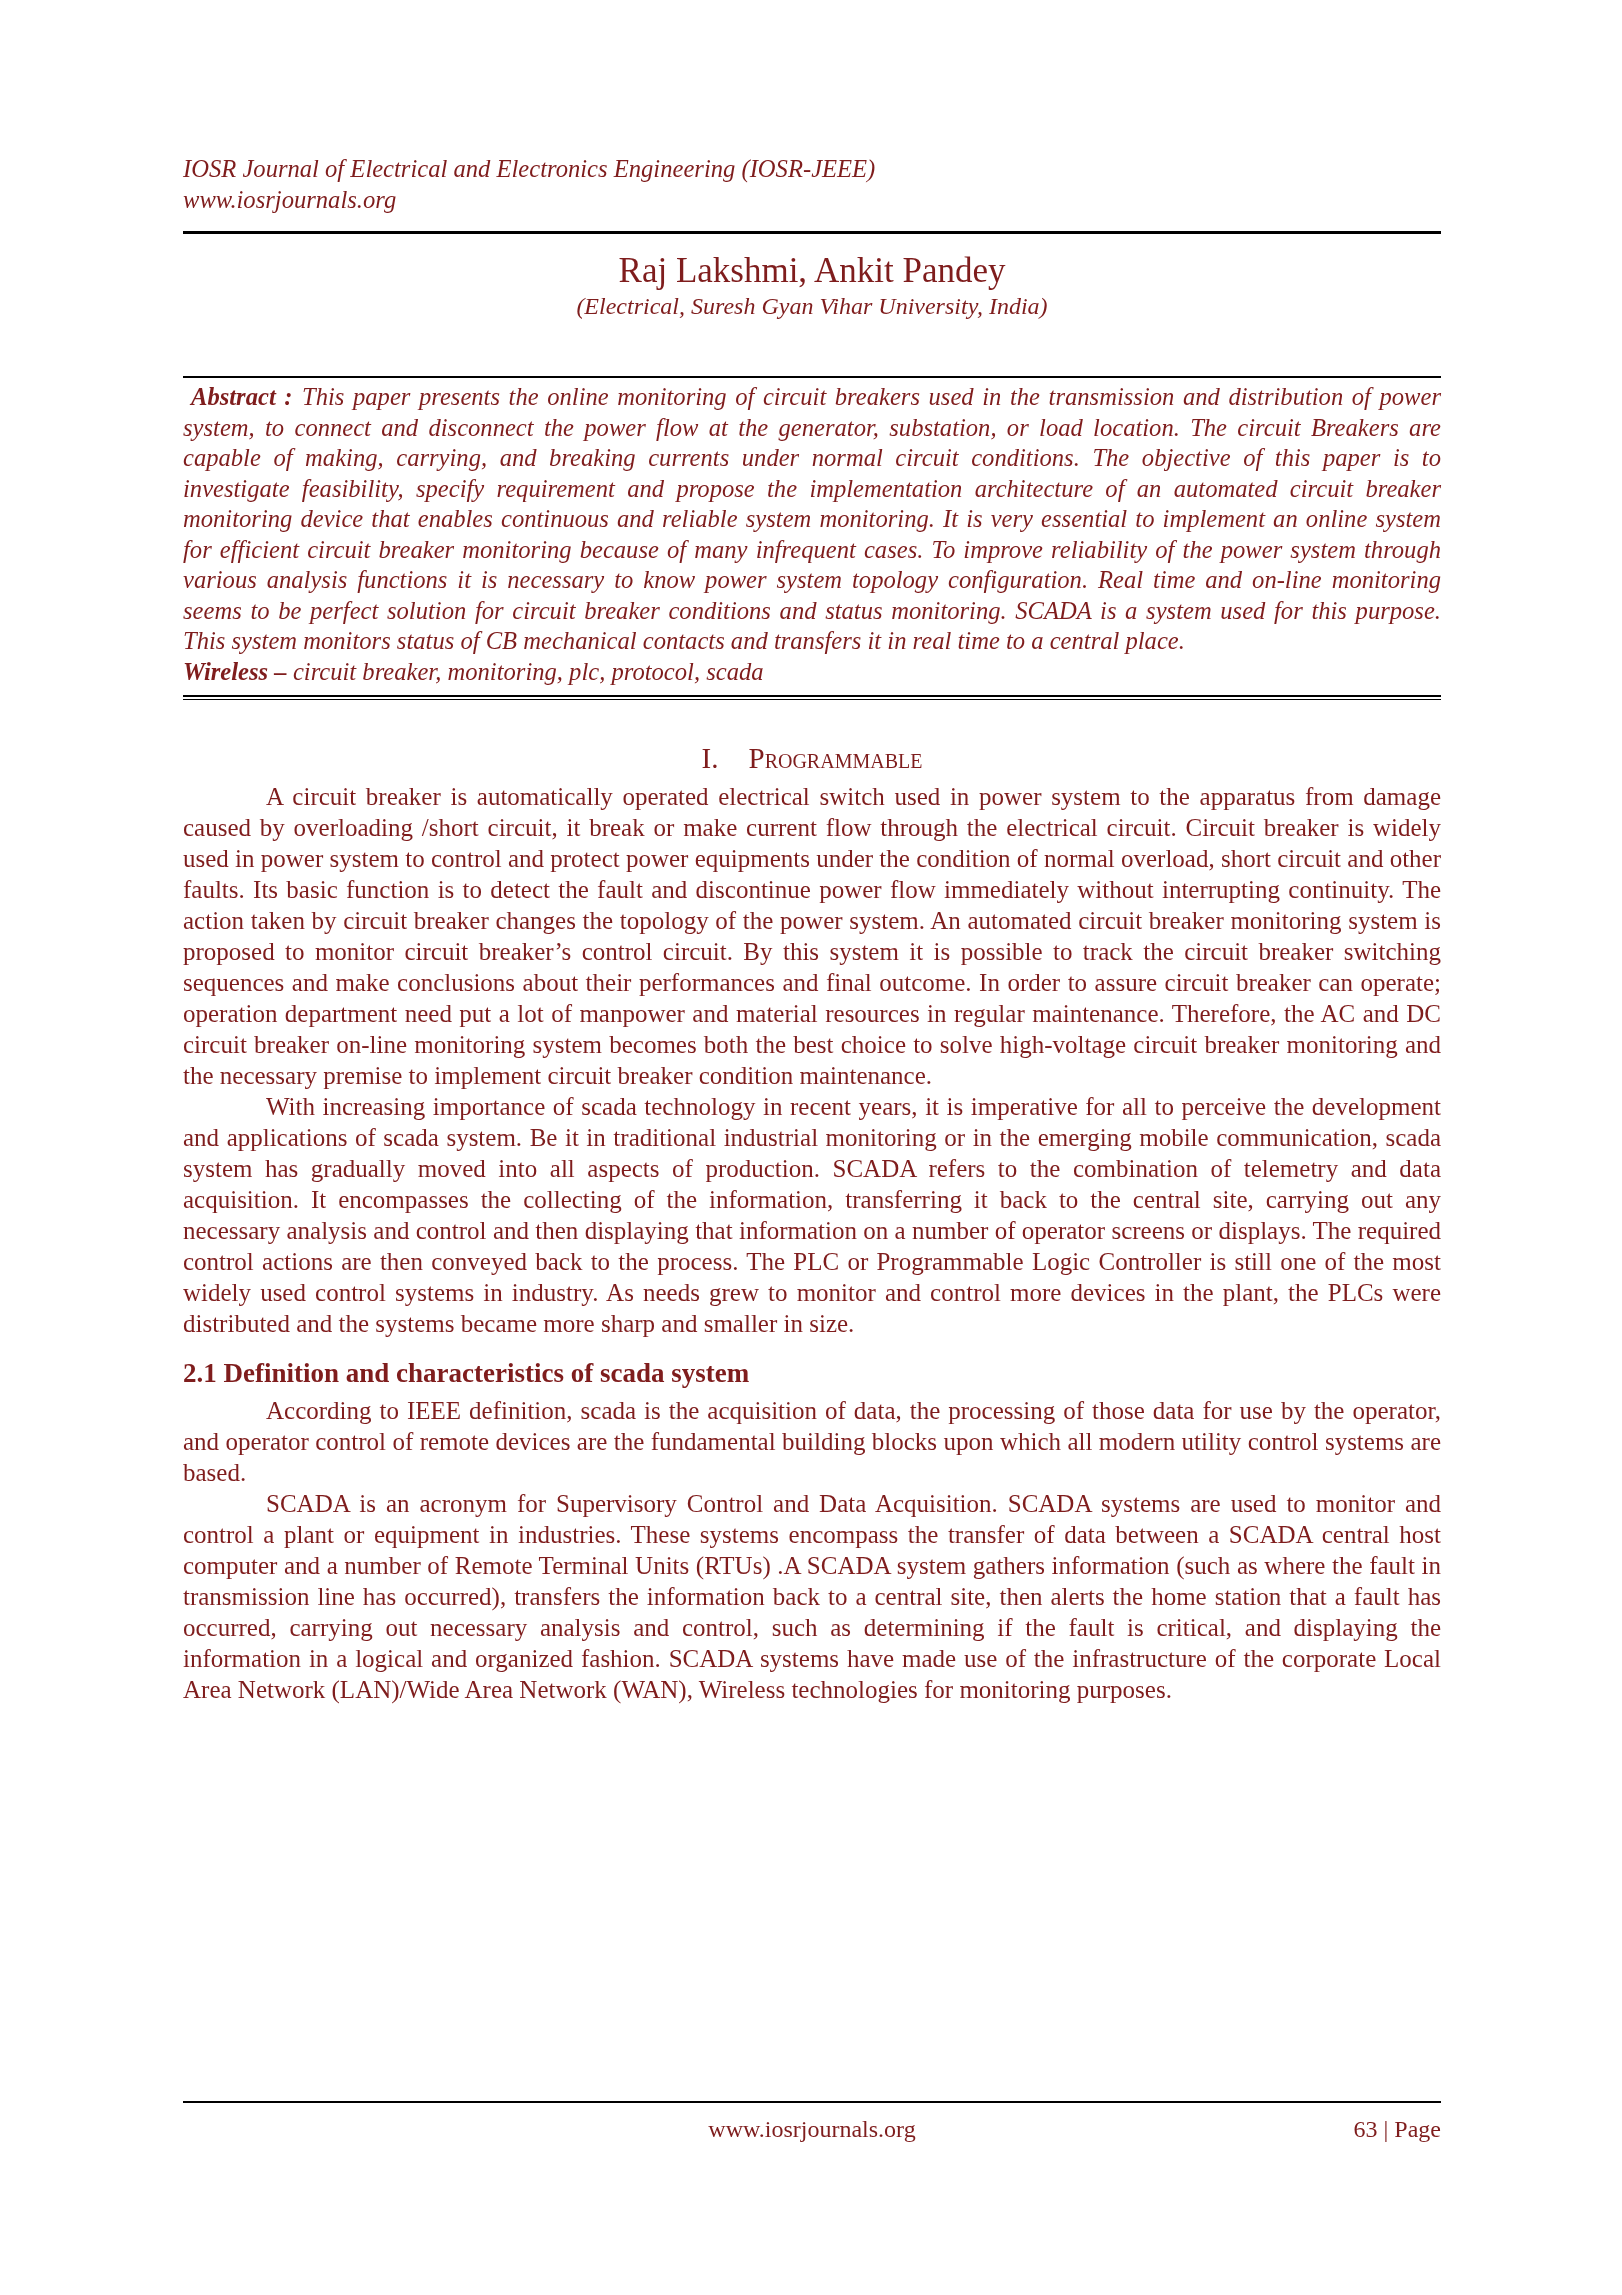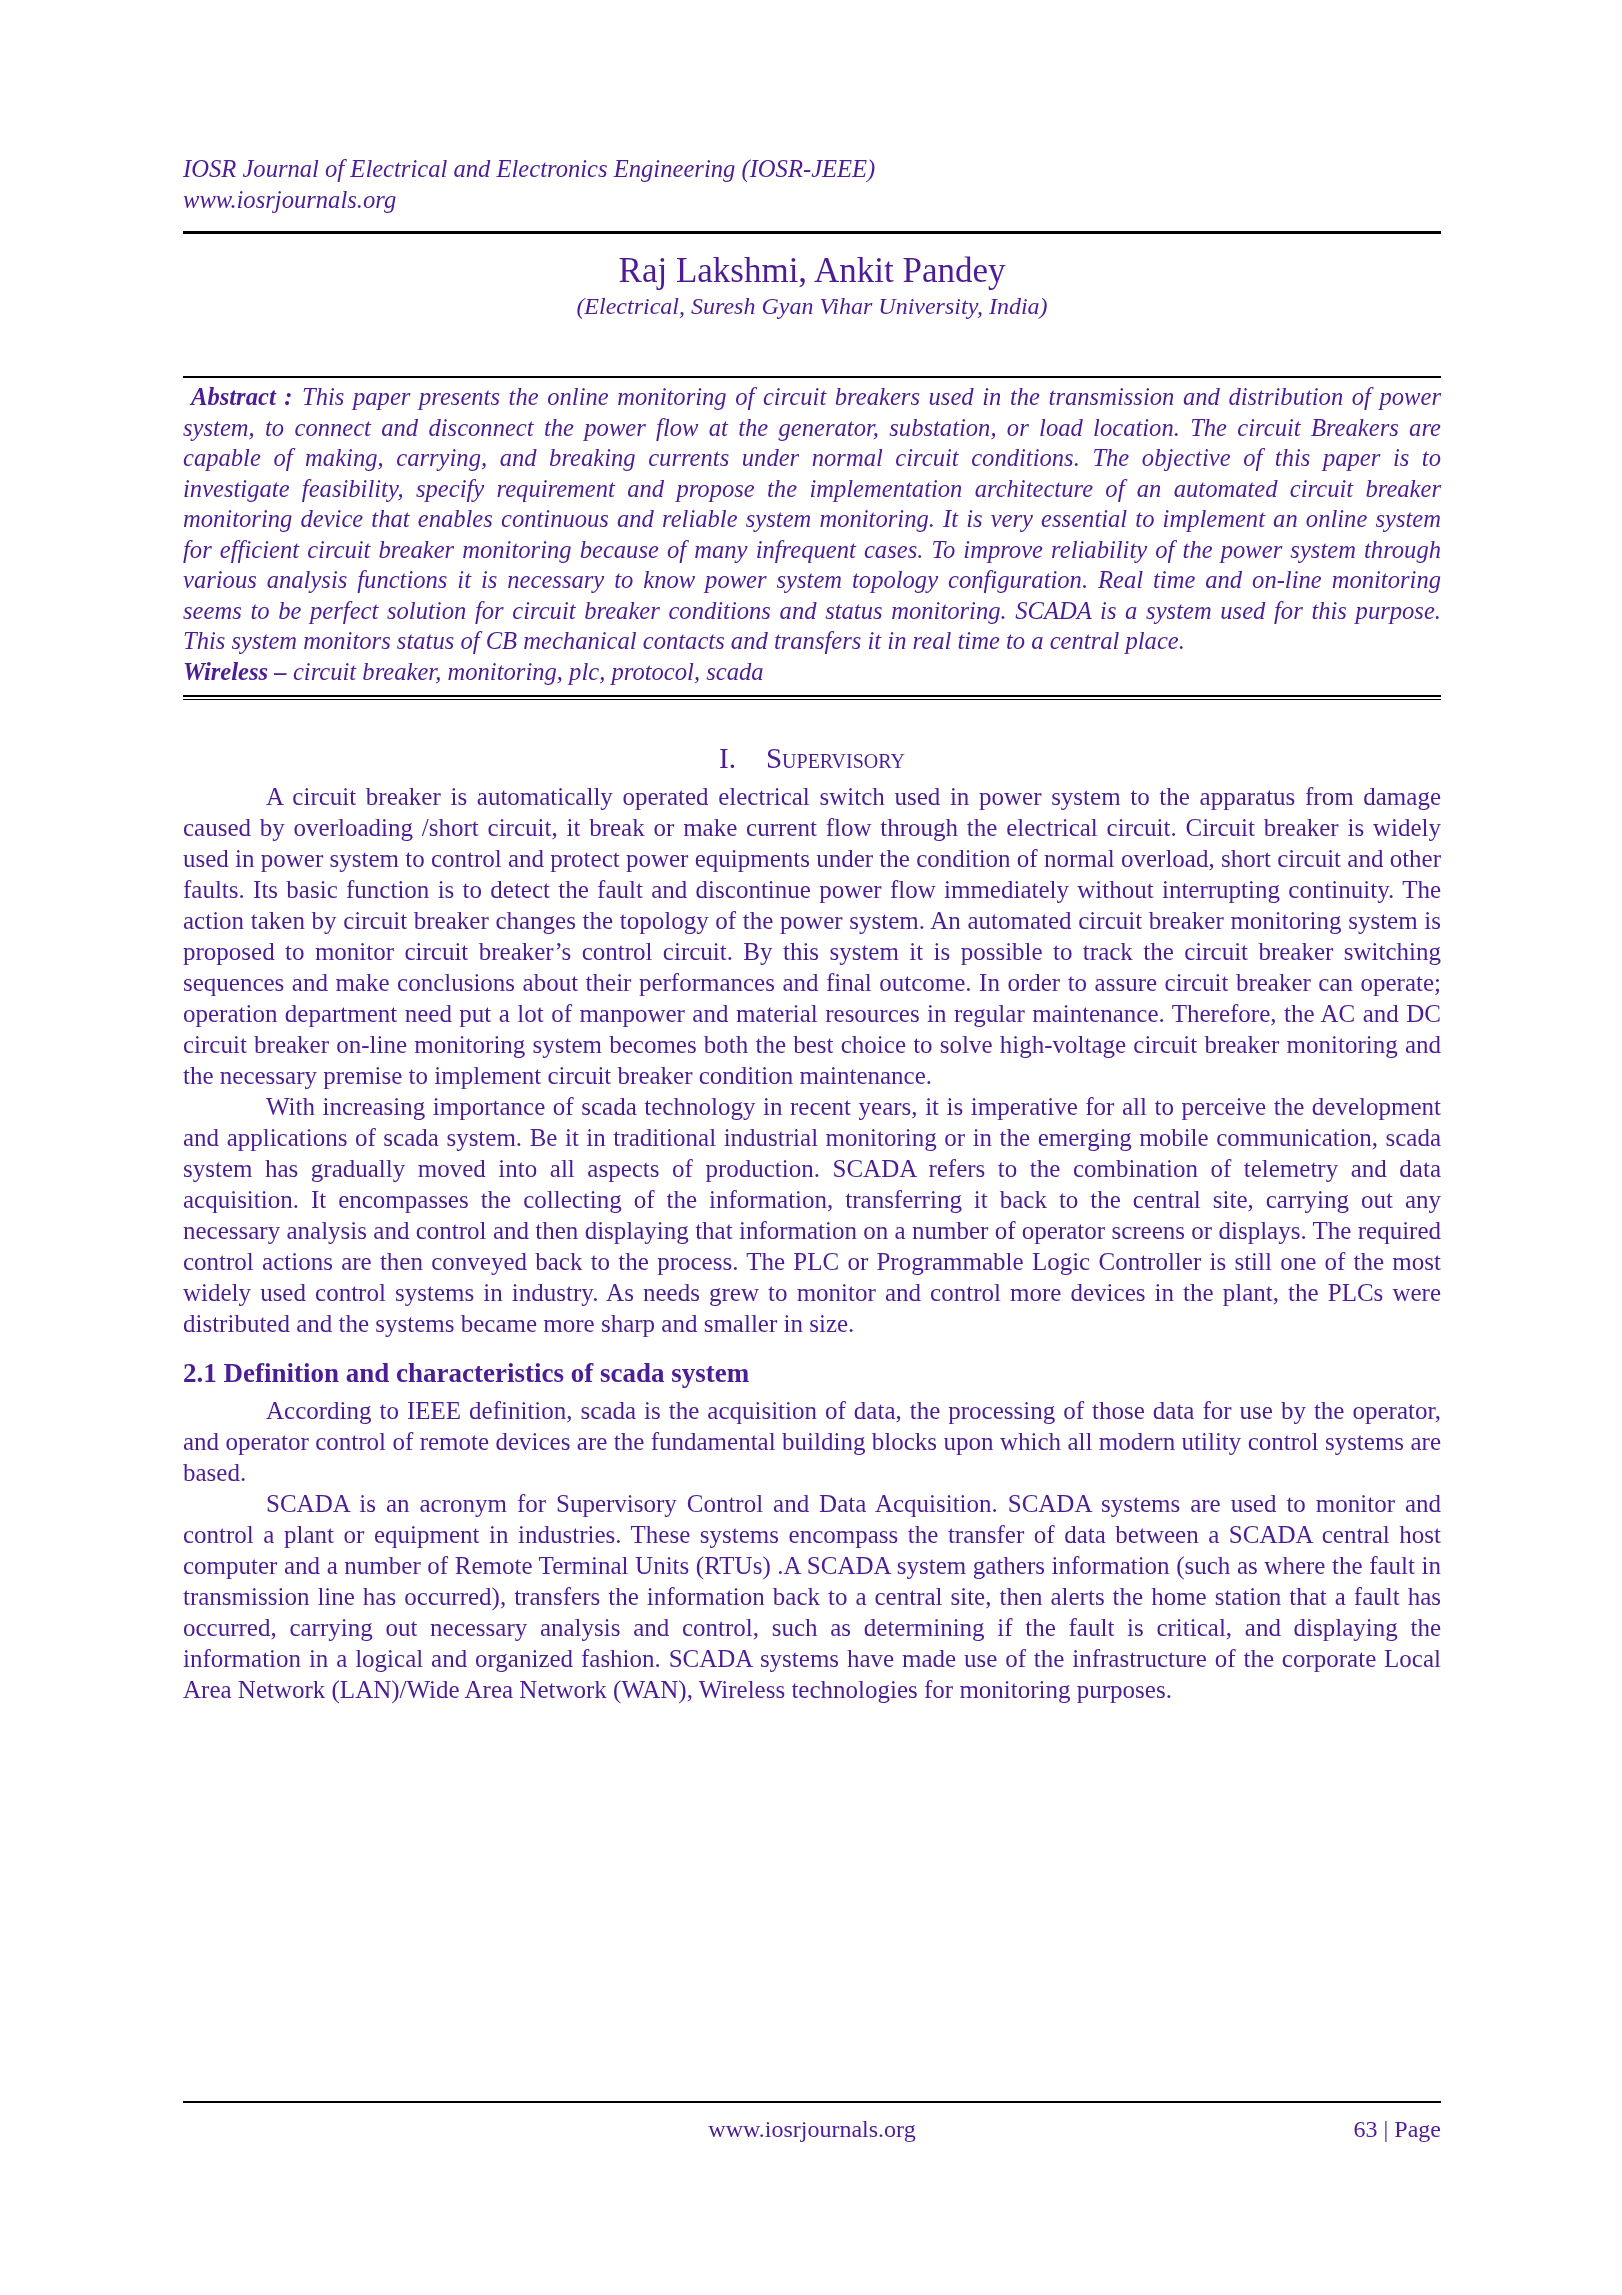--- a/index.html
+++ b/index.html
@@ -5,21 +5,21 @@
   html, body {
     margin: 0;
     padding: 0;
     background: #ffffff;
   }
   .page {
     position: relative;
     width: 1623px;
     height: 2295px;
     background: #ffffff;
-    color: #4c1d95;
+    color: #7f1d1d;
     font-family: "Liberation Serif", "DejaVu Serif", serif;
     overflow: hidden;
   }
   .content {
     position: absolute;
     left: 183px;
     top: 0;
     width: 1258px;
   }
   
@@ -165,21 +165,21 @@
     <div class="header-rule"></div>
 
     <div class="authors">Raj Lakshmi, Ankit Pandey</div>
     <div class="affiliation">(Electrical, Suresh Gyan Vihar University, India)</div>
 
     <div class="abstract-top-rule"></div>
     <p class="abstract-para"><span class="abstract-label">Abstract :</span><span>This paper presents the online monitoring of circuit breakers used in the transmission and distribution of power system, to connect and disconnect the power flow at the generator, substation, or load location. The circuit Breakers are capable of making, carrying, and breaking currents under normal circuit conditions. The objective of this paper is to investigate feasibility, specify requirement and propose the implementation architecture of an automated circuit breaker monitoring device that enables continuous and reliable system monitoring. It is very essential to implement an online system for efficient circuit breaker monitoring because of many infrequent cases. To improve reliability of the power system through various analysis functions it is necessary to know power system topology configuration. Real time and on-line monitoring seems to be perfect solution for circuit breaker conditions and status monitoring. SCADA is a system used for this purpose. This system monitors status of CB mechanical contacts and transfers it in real time to a central place.</span></p>
     <p class="keywords-para"><span class="keywords-label">Wireless –</span><span>circuit breaker, monitoring, plc, protocol, scada</span></p>
     <div class="keywords-bottom-rule"></div>
 
-    <div class="section-heading-smallcaps"><span class="sec-num">I.</span><span>Supervisory</span></div>
+    <div class="section-heading-smallcaps"><span class="sec-num">I.</span><span>Programmable</span></div>
     <p class="body-para">A circuit breaker is automatically operated electrical switch used in power system to the apparatus from damage caused by overloading /short circuit, it break or make current flow through the electrical circuit. Circuit breaker is widely used in power system to control and protect power equipments under the condition of normal overload, short circuit and other faults. Its basic function is to detect the fault and discontinue power flow immediately without interrupting continuity. The action taken by circuit breaker changes the topology of the power system. An automated circuit breaker monitoring system is proposed to monitor circuit breaker’s control circuit. By this system it is possible to track the circuit breaker switching sequences and make conclusions about their performances and final outcome. In order to assure circuit breaker can operate; operation department need put a lot of manpower and material resources in regular maintenance. Therefore, the AC and DC circuit breaker on-line monitoring system becomes both the best choice to solve high-voltage circuit breaker monitoring and the necessary premise to implement circuit breaker condition maintenance.</p>
     <p class="body-para flow">With increasing importance of scada technology in recent years, it is imperative for all to perceive the development and applications of scada system. Be it in traditional industrial monitoring or in the emerging mobile communication, scada system has gradually moved into all aspects of production. SCADA refers to the combination of telemetry and data acquisition. It encompasses the collecting of the information, transferring it back to the central site, carrying out any necessary analysis and control and then displaying that information on a number of operator screens or displays. The required control actions are then conveyed back to the process. The PLC or Programmable Logic Controller is still one of the most widely used control systems in industry. As needs grew to monitor and control more devices in the plant, the PLCs were distributed and the systems became more sharp and smaller in size.</p>
 
     <div class="subheading">2.1 Definition and characteristics of scada system</div>
     <p class="body-para">According to IEEE definition, scada is the acquisition of data, the processing of those data for use by the operator, and operator control of remote devices are the fundamental building blocks upon which all modern utility control systems are based.</p>
     <p class="body-para flow">SCADA is an acronym for Supervisory Control and Data Acquisition. SCADA systems are used to monitor and control a plant or equipment in industries. These systems encompass the transfer of data between a SCADA central host computer and a number of Remote Terminal Units (RTUs) .A SCADA system gathers information (such as where the fault in transmission line has occurred), transfers the information back to a central site, then alerts the home station that a fault has occurred, carrying out necessary analysis and control, such as determining if the fault is critical, and displaying the information in a logical and organized fashion. SCADA systems have made use of the infrastructure of the corporate Local Area Network (LAN)/Wide Area Network (WAN), Wireless technologies for monitoring purposes.</p>
 
   </div>
 
   <div class="footer-rule"></div>

